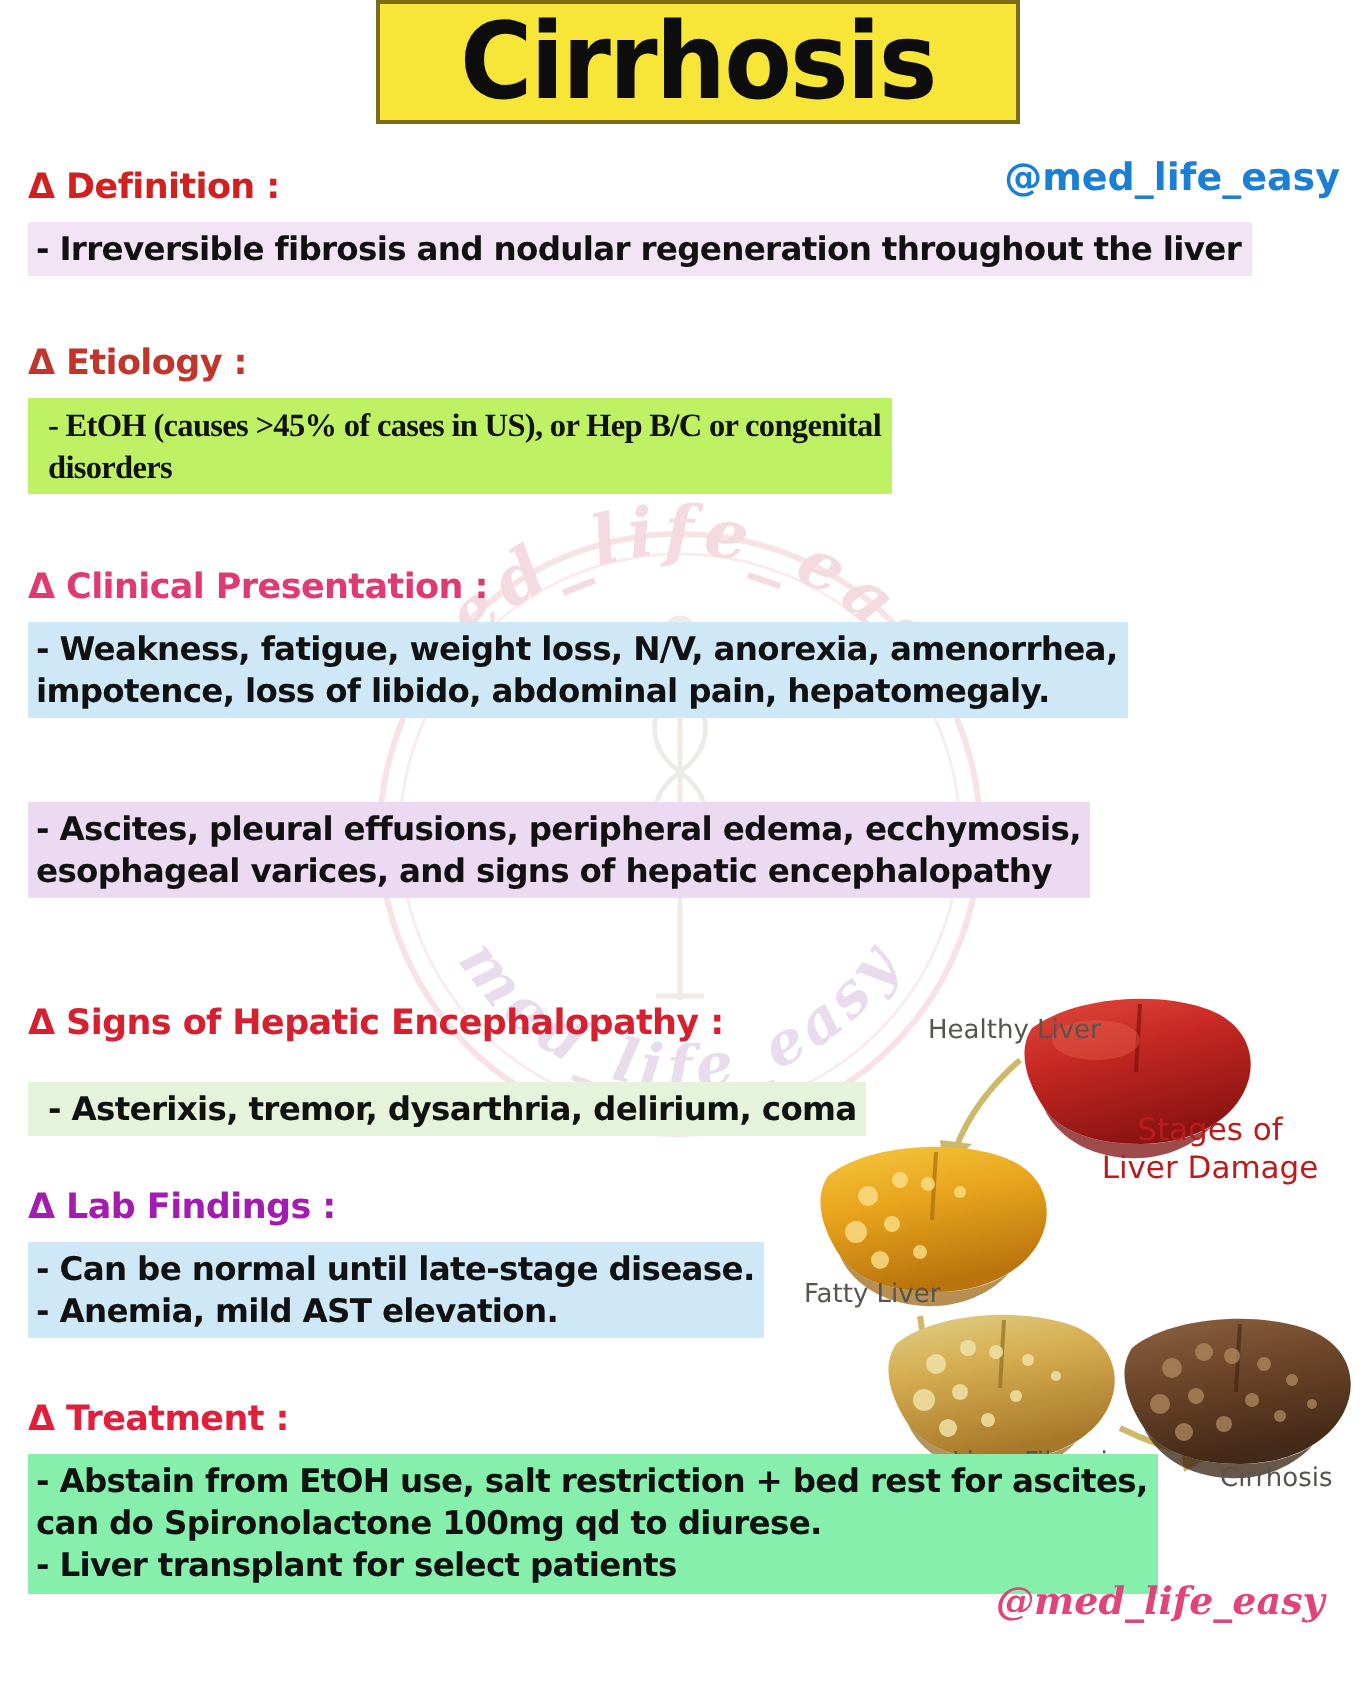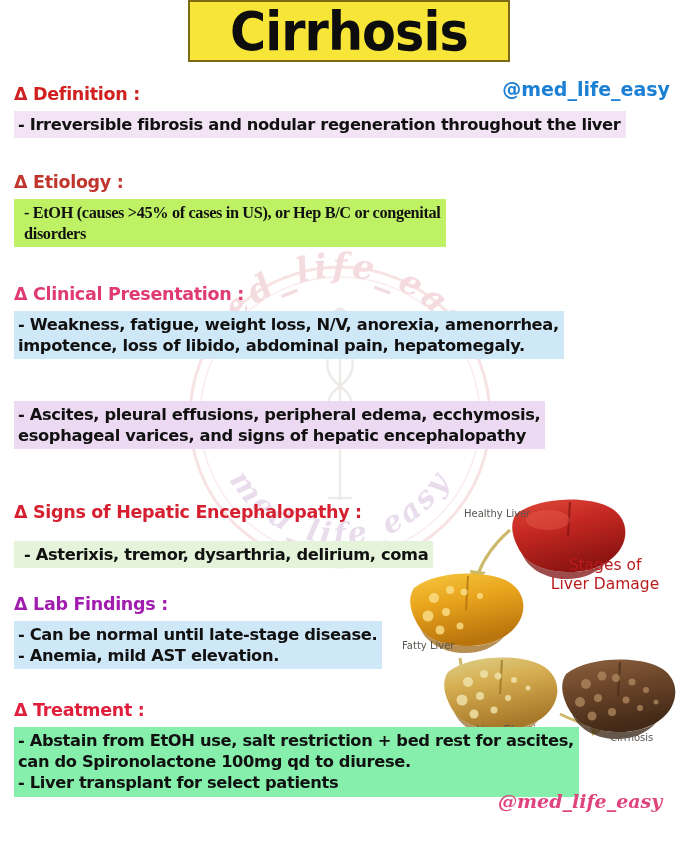--- a/index.html
+++ b/index.html
@@ -136,21 +136,21 @@
     position: absolute;
     left: 398px;
     top: 492px;
     width: 282px;
     height: 258px;
     z-index: 2;
   }
   .liver-label {
     position: absolute;
     font-family: "DejaVu Sans", sans-serif;
-    font-size: 10px;
+    font-size: 13px;
     color: #59544f;
     white-space: nowrap;
     text-align: center;
   }
   .stages-label {
     position: absolute;
     left: 142px;
     top: 64px;
     width: 130px;
     text-align: center;

